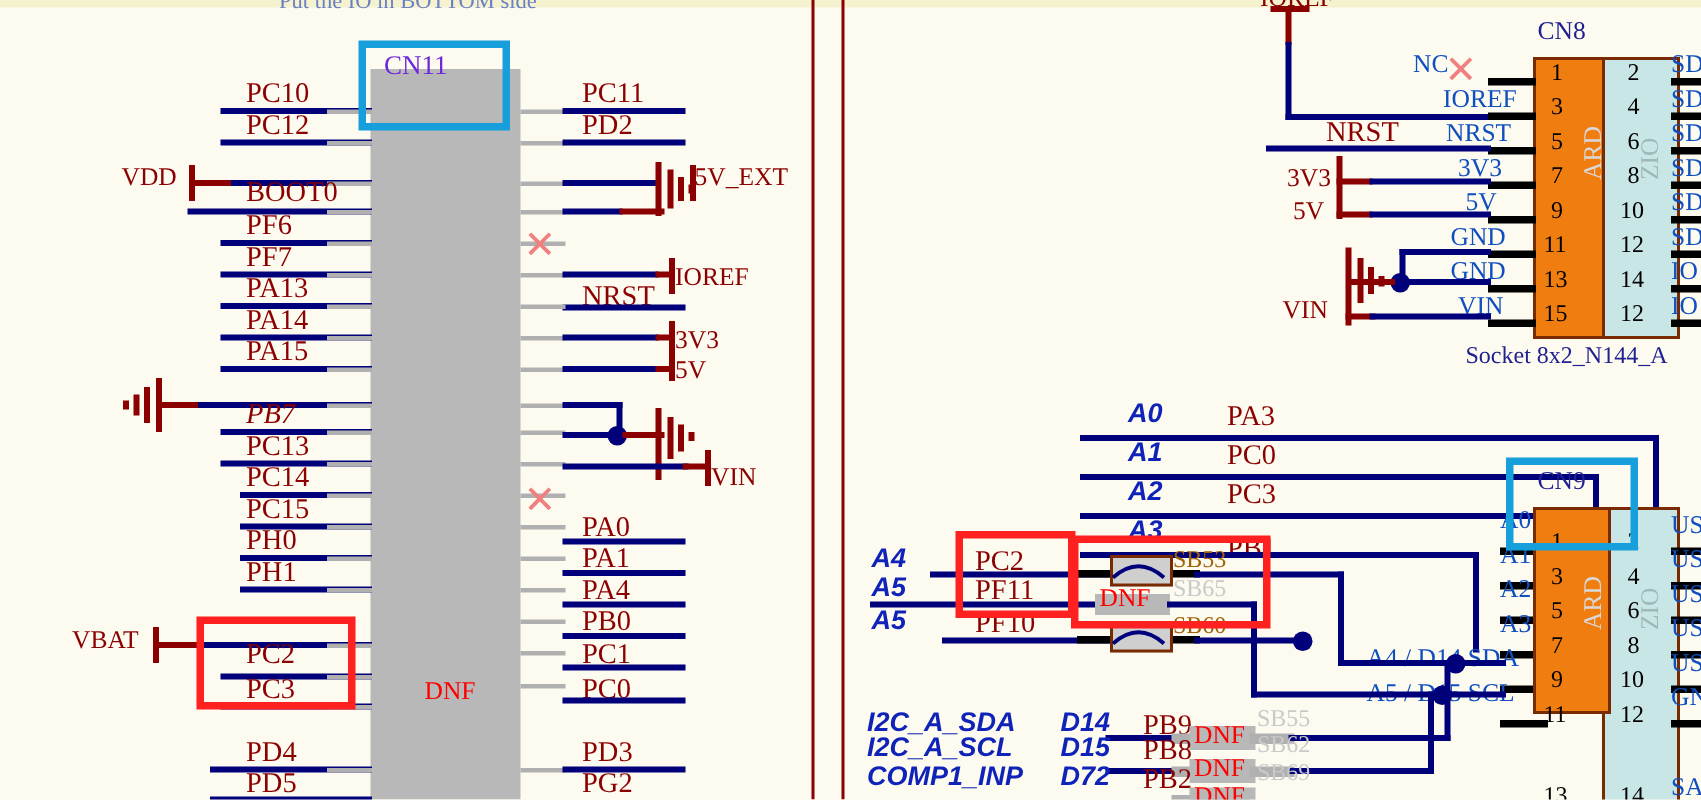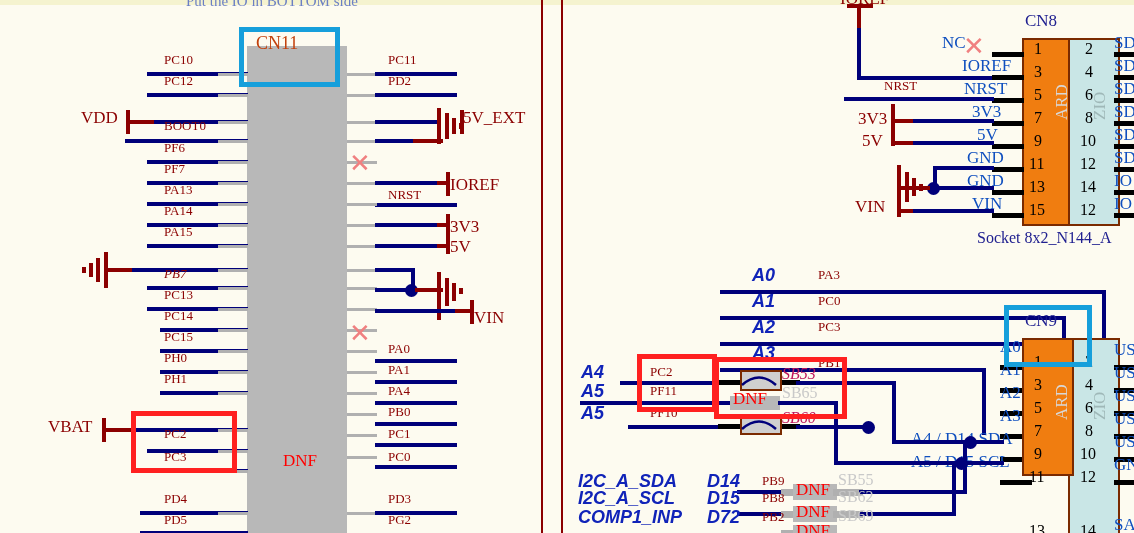--- a/index.html
+++ b/index.html
@@ -15,29 +15,29 @@
   
   .wire-blue{position:absolute;background:#00007a;}
   .wire-red{position:absolute;background:#8b0000;}
   .wire-gray{position:absolute;background:#b0b0b0;}
   .wire-black{position:absolute;background:#000000;}
   .topbar{position:absolute;left:0;top:0;width:1134px;height:5px;background:#f5f3cf;}
   .divline{position:absolute;width:2px;background:#8b0000;top:0;height:533px;}
 
   
   .t{position:absolute;white-space:nowrap;line-height:1;}
-  .netname{color:#8b0000;font-size:13px;font-family:"Liberation Serif",serif;}
+  .netname{color:#8b0000;font-size:19px;font-family:"Liberation Serif",serif;}
   .powname{color:#8b0000;font-size:17px;font-family:"Liberation Serif",serif;}
   .bluelbl{color:#0f4fbf;font-size:17px;font-family:"Liberation Serif",serif;}
   .italblue{color:#1023b8;font-size:18px;font-style:italic;font-weight:bold;
             font-family:"Liberation Sans",sans-serif;}
   .dnf{color:#ff0000;font-size:17px;font-family:"Liberation Serif",serif;}
   .sb{color:#c9c9c9;font-size:16px;font-family:"Liberation Serif",serif;}
-  .sbdark{color:#be185d;font-size:16px;font-family:"Liberation Serif",serif;font-style:italic;}
-  .greytitle{color:#c2410c;font-size:18px;font-family:"Liberation Serif",serif;}
+  .sbdark{color:#a16207;font-size:16px;font-family:"Liberation Serif",serif;}
+  .greytitle{color:#6d28d9;font-size:18px;font-family:"Liberation Serif",serif;}
   .cntitle{color:#202090;font-size:17px;font-family:"Liberation Serif",serif;}
   .pinnum{color:#000;font-size:16px;font-family:"Liberation Serif",serif;text-align:center;}
   .socklbl{color:#202090;font-size:16px;font-family:"Liberation Serif",serif;}
   .toptext{color:#6b7fc4;font-size:15px;font-family:"Liberation Serif",serif;}
 
   
   .dnfbody{position:absolute;background:#b8b8b8;}
   .highlight-blue{position:absolute;border:5px solid #169fdb;background:transparent;}
   .highlight-red{position:absolute;border:5px solid #ff2020;background:transparent;}
   .xmark{position:absolute;color:#f08080;font-size:26px;line-height:1;

